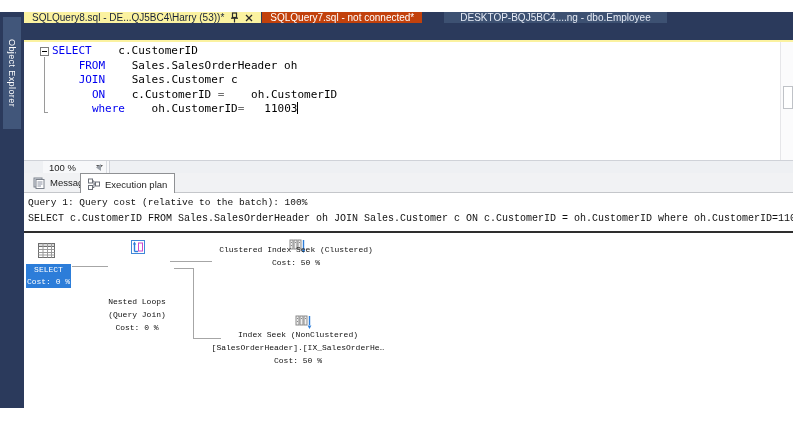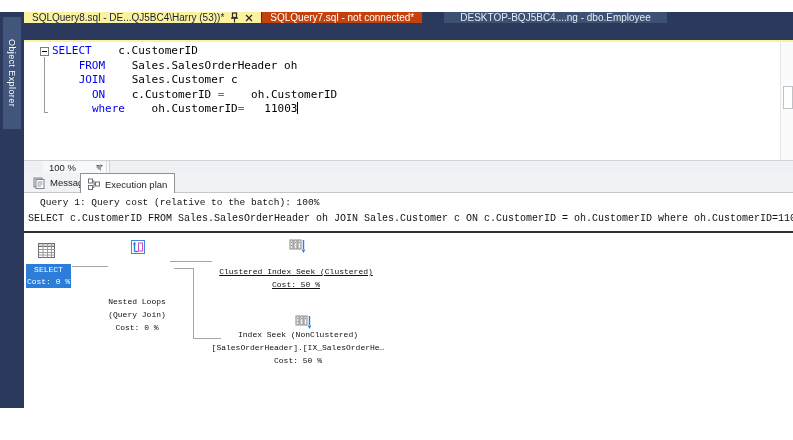--- a/index.html
+++ b/index.html
@@ -51,39 +51,39 @@
   .rstrip{position:absolute;left:24px;top:173px;width:769px;height:20px;background:#f1f2f4;
        border-bottom:1px solid #c4c6ca;box-sizing:border-box;}
   .rtab{position:absolute;top:0;height:19px;display:flex;align-items:center;gap:5px;
        font-size:9.5px;color:#1c1c1c;padding:0 7px;white-space:nowrap;}
   .rtab.messages{left:2px;}
   .rtab.execplan{left:56px;background:#fff;border:1px solid #8f9194;border-bottom:none;height:20px;justify-content:flex-end;}
 
   
   .plan{position:absolute;left:24px;top:193px;width:769px;height:215px;background:#fff;
        font-family:"Liberation Mono",monospace;color:#111;overflow:hidden;}
-  .pq{position:absolute;left:16px;top:4px;font-size:9.5px;white-space:pre;}
+  .pq{position:absolute;left:4px;top:4px;font-size:9.5px;white-space:pre;}
   .pstmt{position:absolute;left:4px;top:20px;font-size:10px;white-space:pre;width:765px;overflow:hidden;}
   .psep{position:absolute;left:0;top:38px;width:769px;height:2px;background:#2e2e2e;}
   .conn{position:absolute;background:#a6a6a6;}
   .connA{left:48px;top:73px;width:36px;height:1px;}
   .connB{left:146px;top:68px;width:42px;height:1px;}
   .connC1{left:150px;top:75px;width:20px;height:1px;}
   .connCV{left:169px;top:75px;width:1px;height:70px;}
   .connC2{left:169px;top:145px;width:28px;height:1px;}
   .picon{position:absolute;}
   .i-select{left:13px;top:49px;}
   .i-nl{left:105px;top:45px;}
   .i-cis{left:263px;top:44px;}
   .i-is{left:269px;top:120px;}
   .selbox{position:absolute;left:2px;top:71px;width:45px;height:24px;background:#2c7dd9;color:#fff;
        font-size:8px;line-height:12px;text-align:center;}
   .ntext{position:absolute;font-size:8px;line-height:13px;text-align:center;color:#111;}
   .nl-text{left:63px;top:70px;width:100px;margin-top:32px;}
-  .cis-text{left:162px;top:72px;width:220px;text-decoration:underline;}
+  .cis-text{left:162px;top:50px;width:220px;}
   .is-text{left:164px;top:135px;width:220px;}
 </style>
 </head>
 <body>
 
 <div id="app">
 
   <div class="sidebar">
     <div class="sidebar-tab">Object Explorer</div>
   </div>

